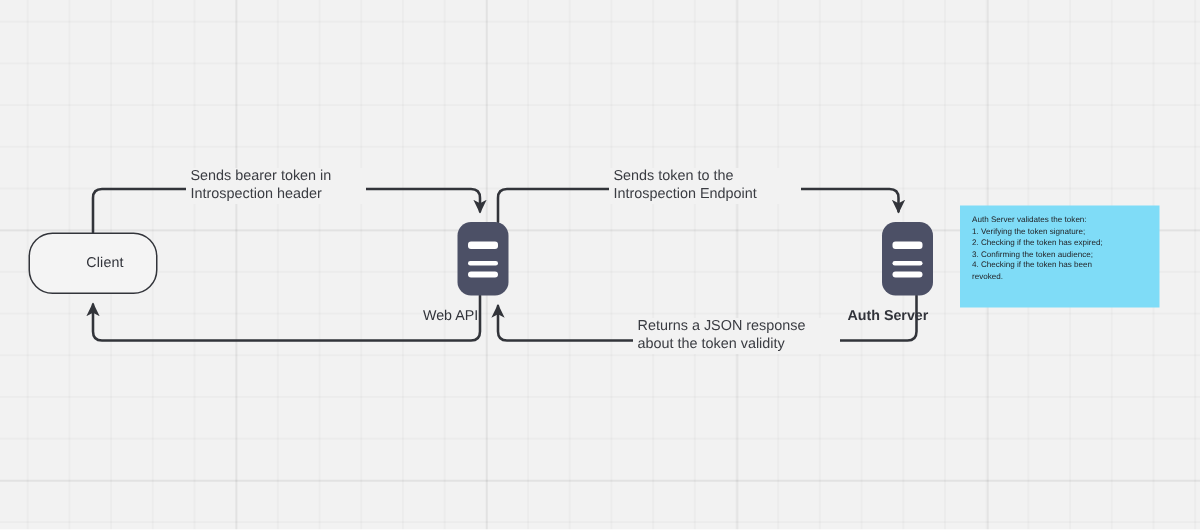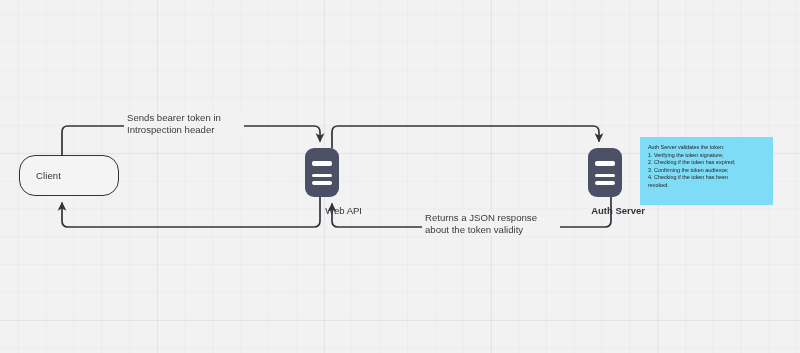--- a/index.html
+++ b/index.html
@@ -32,29 +32,29 @@
     position: absolute;
     left: 0;
     top: 0;
     width: 800px;
     height: 353px;
   }
   .client-shape {
     position: absolute;
     left: 19px;
     top: 155px;
-    width: 100px;
+    width: 86px;
     height: 41px;
     box-sizing: border-box;
     border: 1.6px solid #32343a;
     border-radius: 16px;
     background: #f4f4f4;
     display: flex;
     align-items: center;
-    justify-content: flex-start;
+    justify-content: center;
     padding-left: 16px;
   }
   .client-label {
     font-size: 9.5px;
     color: #31333a;
     letter-spacing: .1px;
   }
 
   .server-icon {
     position: absolute;
@@ -73,21 +73,21 @@
   }
   .server-icon .bar1 { width: 20px; height: 5px; margin-bottom: 8px; }
   .server-icon .bar2 { width: 20px; height: 3.5px; margin-bottom: 4px; }
   .server-icon .bar3 { width: 20px; height: 3.5px; }
 
   .node-caption {
     position: absolute;
     font-size: 9.5px;
     color: #31333a;
     white-space: nowrap;
-    text-align: right;
+    text-align: left;
   }
 
   
   .edge-label {
     position: absolute;
     font-size: 9.6px;
     line-height: 12.2px;
     color: #3a3c42;
     white-space: nowrap;
     background: #f2f2f2;
@@ -150,20 +150,24 @@
     <span class="bar bar2"></span>
     <span class="bar bar3"></span>
   </div>
   <div class="node-caption" style="left:565px; top:205px; width:80px;font-weight:bold;">Auth Server</div>
 
   <div class="edge-label" style="left:124px; top:112px; width:114px;">
     <div>Sends bearer token in</div>
     <div>Introspection header</div>
   </div>
 
+  <div class="edge-label" style="left:406px; top:112px; width:122px;">
+    <div>Sends token to the</div>
+    <div>Introspection Endpoint</div>
+  </div>
 
   <div class="edge-label" style="left:422px; top:212px; width:132px;">
     <div>Returns a JSON response</div>
     <div>about the token validity</div>
   </div>
 
 
   <div class="note">
     <div class="note-line">Auth Server validates the token:</div>
     <div class="note-line">1. Verifying the token signature;</div>

